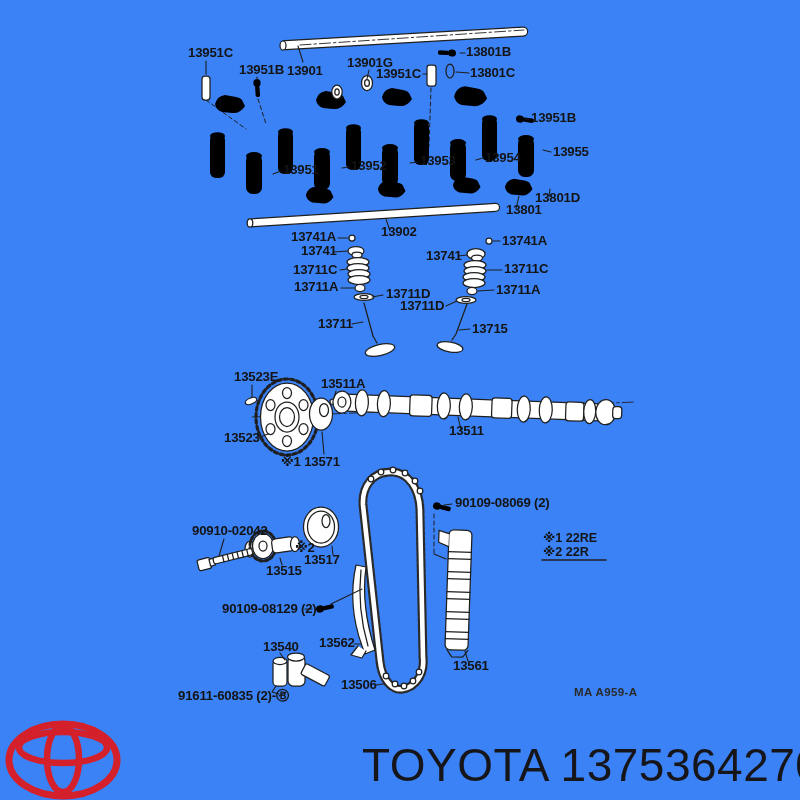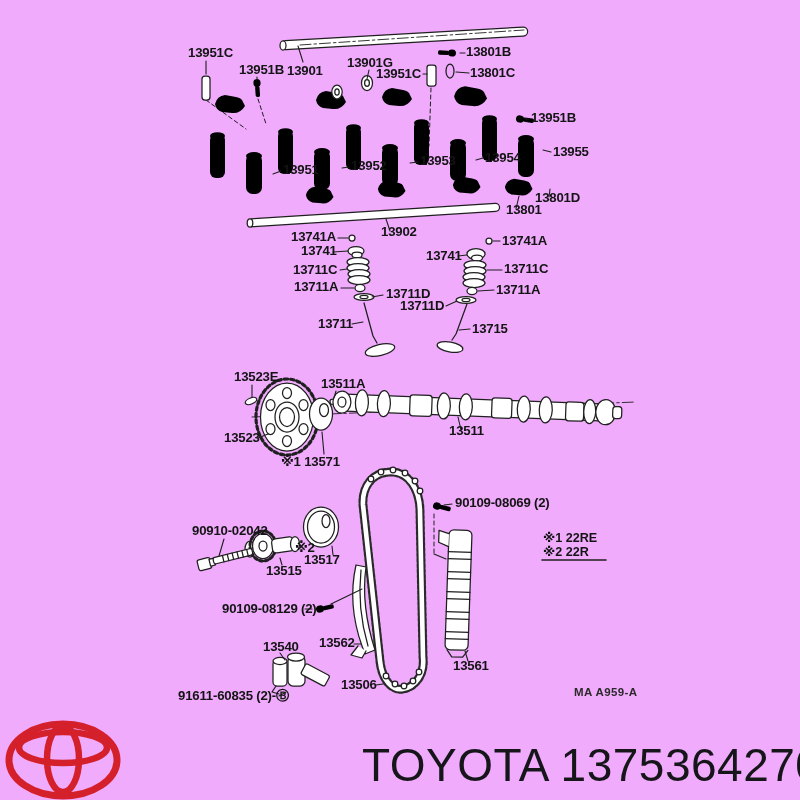--- a/index.html
+++ b/index.html
@@ -1,16 +1,16 @@
 <!DOCTYPE html>
 <html><head>
 <meta charset="utf-8">
 <style>
   html,body{margin:0;padding:0;background:#ffffff;}
-  .page{position:relative;width:800px;height:800px;background:#f0abfc;overflow:hidden;
+  .page{position:relative;width:800px;height:800px;background:#3b82f6;overflow:hidden;
         font-family:"Liberation Sans","DejaVu Sans",sans-serif;}
   svg text{font-family:"Liberation Sans","DejaVu Sans",sans-serif;}
   .lbl{font-size:13.2px;font-weight:700;fill:#141414;letter-spacing:-0.2px;}
   .note{font-size:12.6px;font-weight:700;fill:#141414;}
   .code{font-size:11.5px;font-weight:700;fill:#2a2a2a;letter-spacing:0.4px;}
   .art path,.art rect,.art ellipse,.art circle{fill:#fff;stroke:#1f1f1f;stroke-width:1.25;
         stroke-linecap:round;stroke-linejoin:round;}
   .art line{stroke:#1f1f1f;stroke-width:1.1;stroke-linecap:round;}
   .nf{fill:none !important;}
   .dash{stroke-dasharray:4 3;stroke-width:1 !important;}

